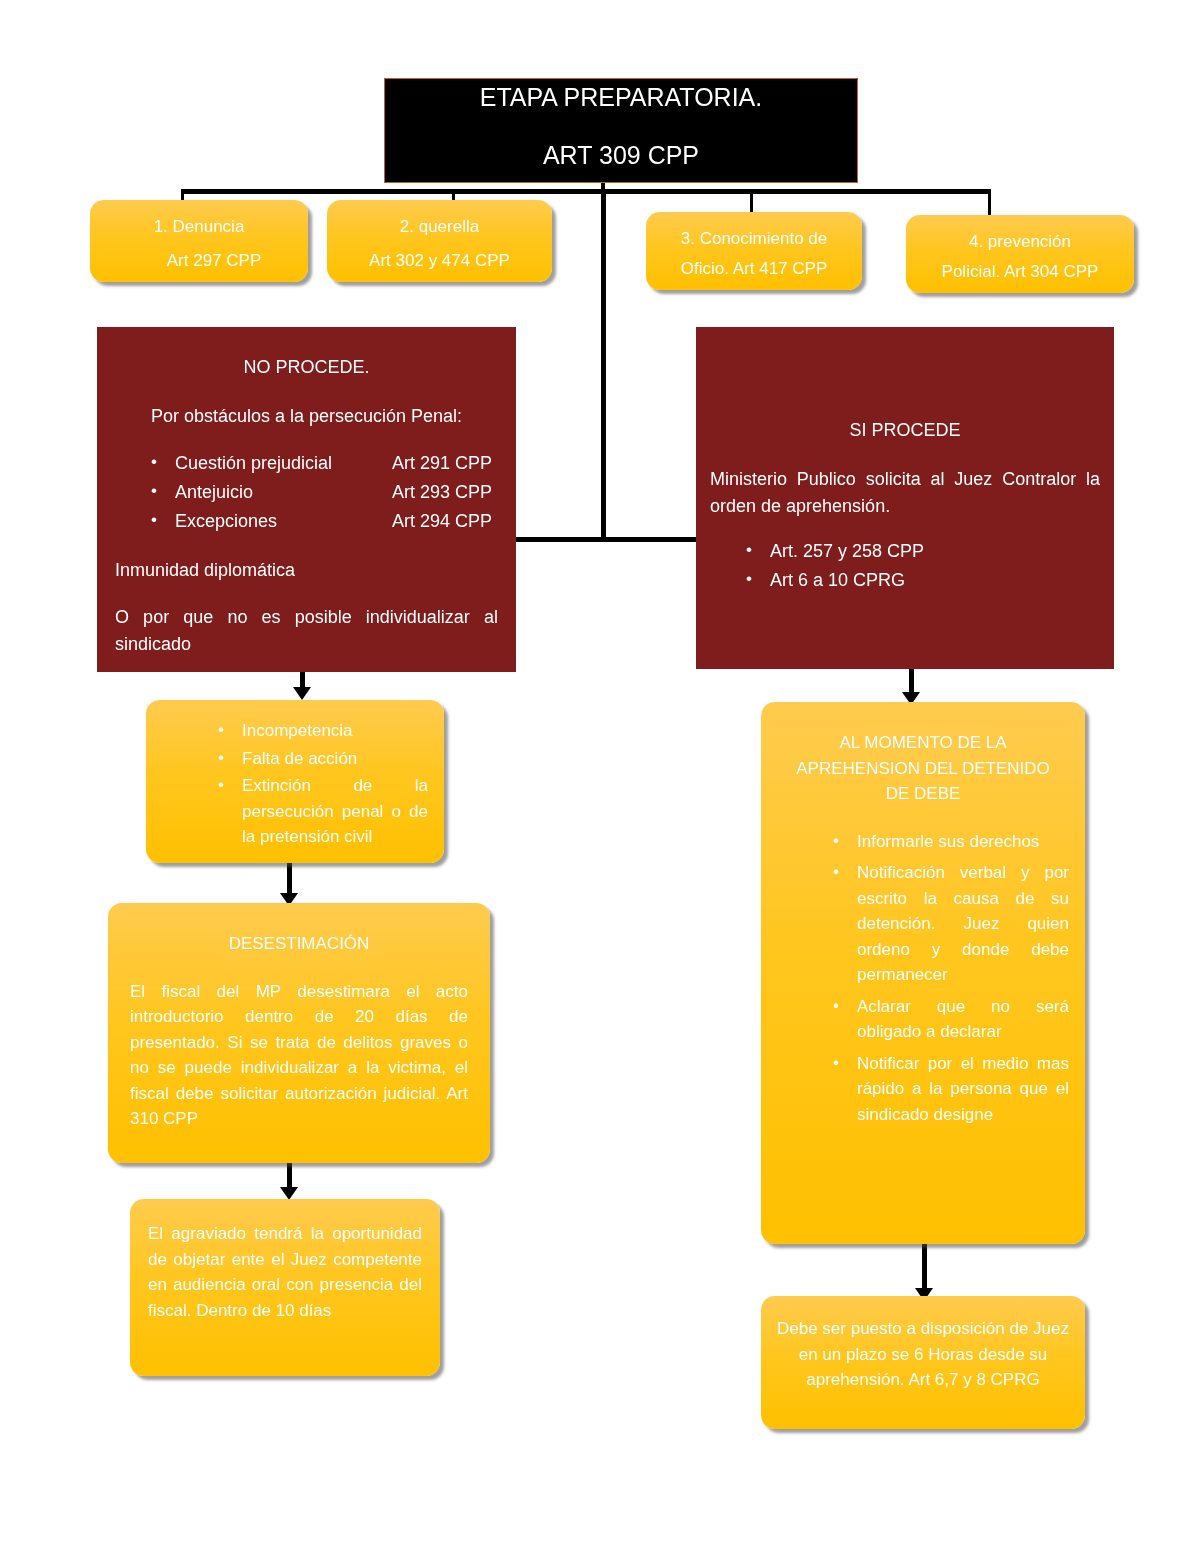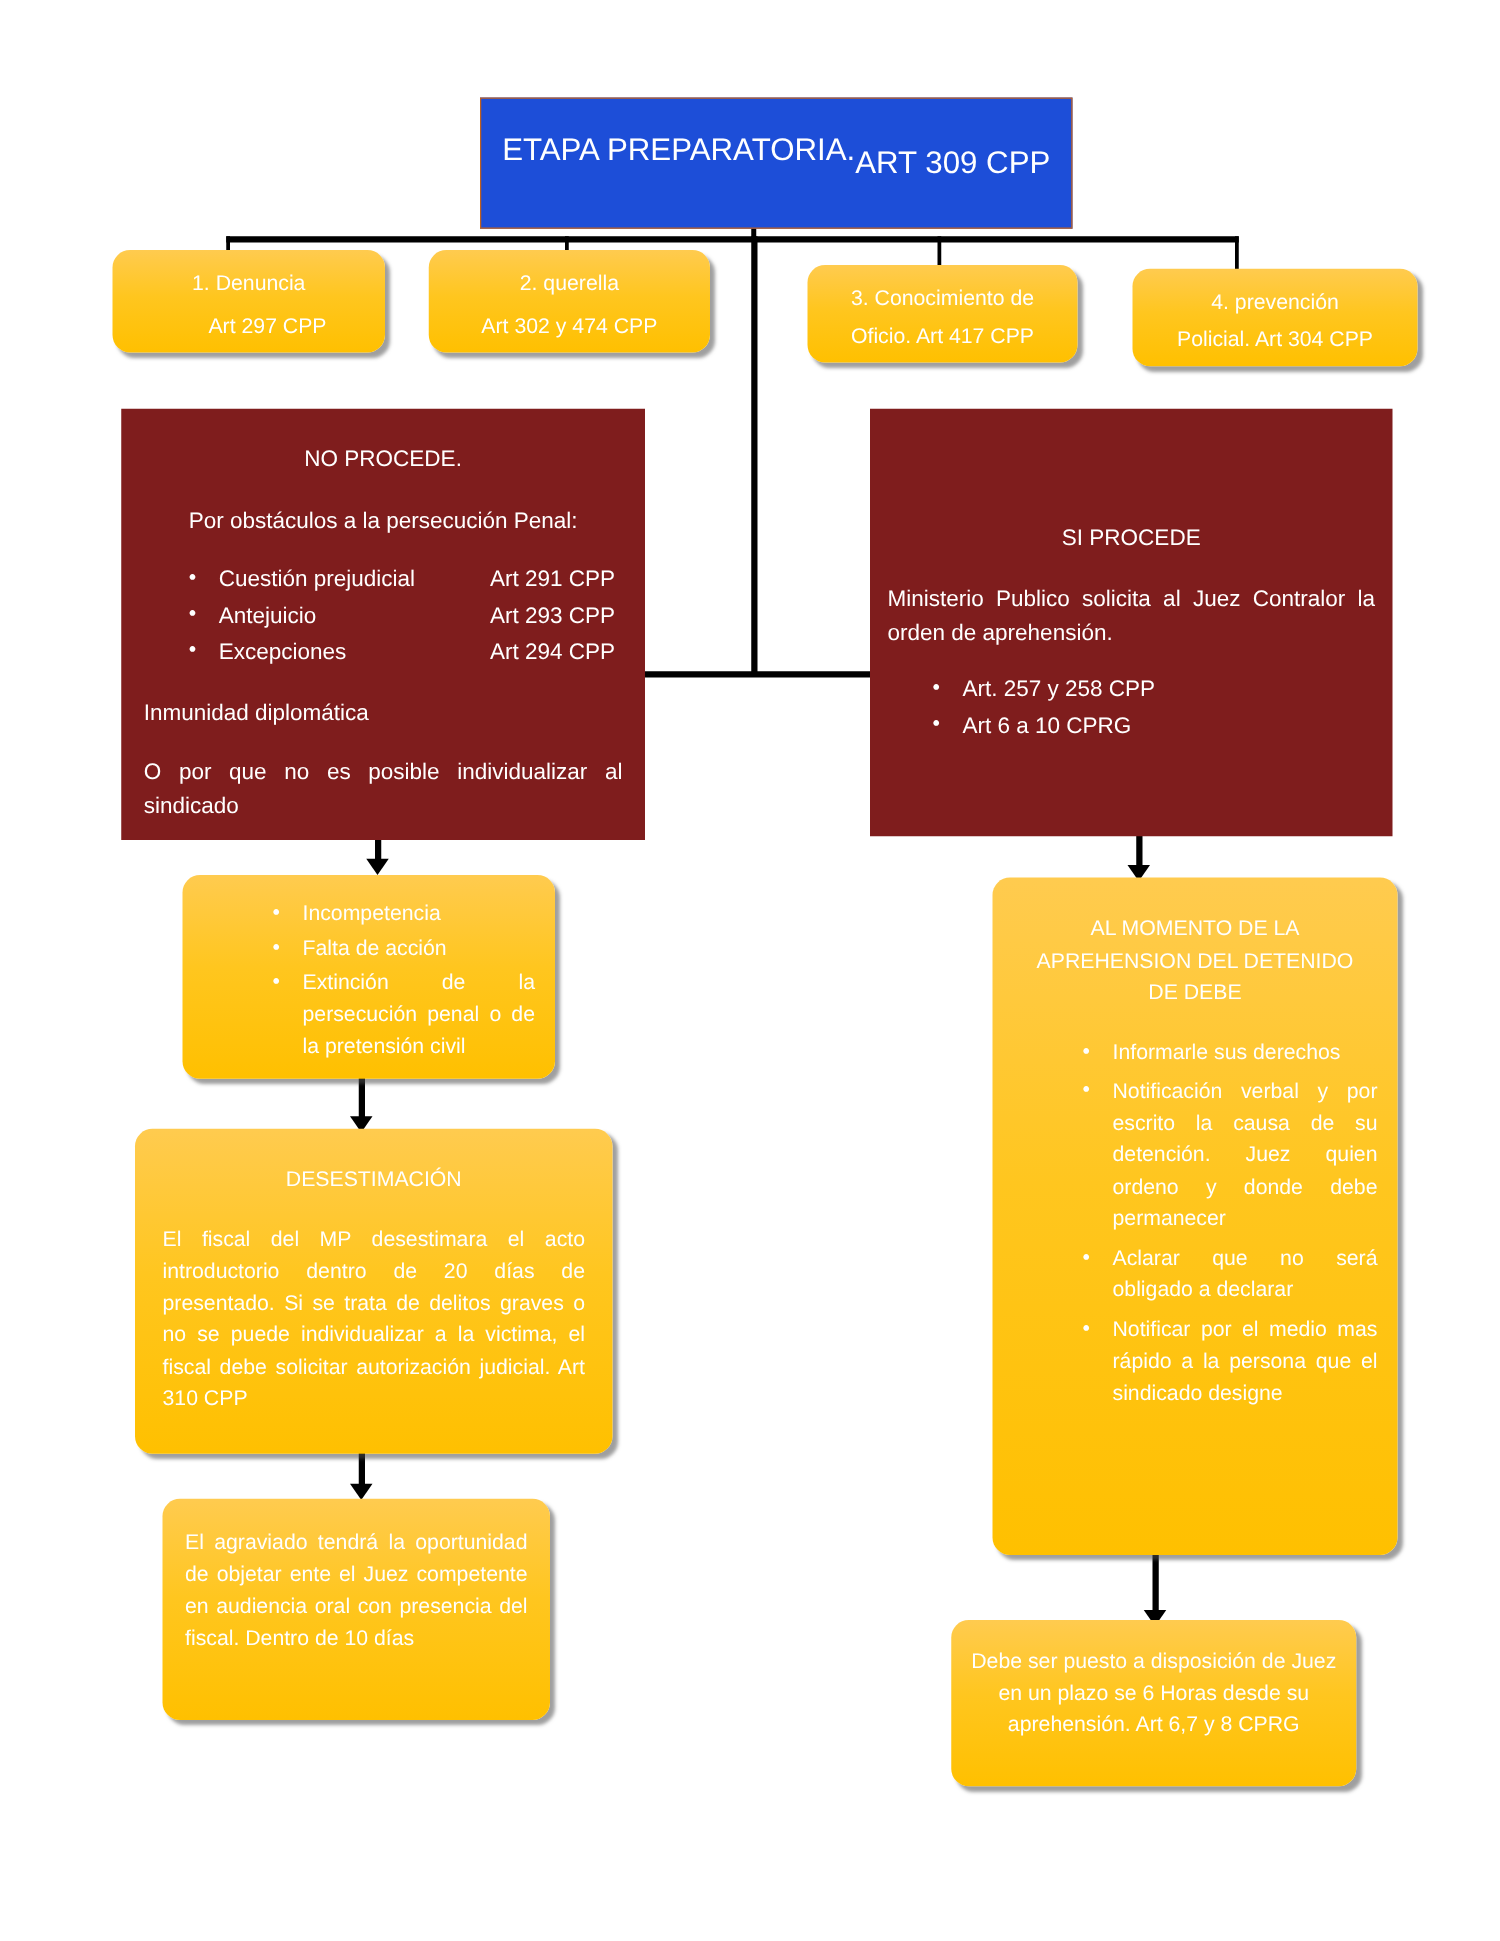--- a/index.html
+++ b/index.html
@@ -20,27 +20,27 @@
 
   
   .node {
     position: absolute;
     box-sizing: border-box;
     color: #ffffff;
     text-align: center;
     line-height: 1.5;
   }
   .node-title {
-    background: #1d4ed8;
+    background: #000000;
     border: 1px solid #C06020;
     font-size: 25px;
     display: flex;
-    flex-direction: row;
+    flex-direction: column;
     align-items: center;
-    justify-content: center;
+    justify-content: flex-start;
   }
   .node-title .line { display:block; }
   .node-title .line.l1 { margin-bottom: 20px; }
 
   .node-yellow {
     background: linear-gradient(to bottom, #FFCB4F 0%, #FFC61F 45%, #FFC000 100%);
     border-radius: 14px;
     box-shadow: 4px 4px 3px rgba(80,80,80,0.55);
     font-size: 17px;
   }
@@ -136,21 +136,21 @@
   <div class="node node-title" style="left:384px; top:78px; width:474px; height:105px;">
     <span class="line l1">ETAPA PREPARATORIA.</span>
     <span class="line l2">ART 309 CPP</span>
   </div>
 
   <div class="node node-yellow" style="left:90px; top:200px; width:218px; height:82px; padding:14px 18px 0 18px;">
     <div style="text-align:center;">1.   Denuncia</div>
     <div style="text-align:center; margin-top:8px; padding-left:30px;">Art 297 CPP</div>
   </div>
 
-  <div class="node node-yellow" style="left:343px; top:200px; width:225px; height:82px; padding:14px 14px 16px 14px;">
+  <div class="node node-yellow" style="left:327px; top:200px; width:225px; height:82px; padding:14px 14px 16px 14px;">
     <div>2. querella</div>
     <div style="margin-top:8px;">Art 302 y 474 CPP</div>
   </div>
 
   <div class="node node-yellow" style="left:646px; top:212px; width:216px; height:78px; padding:14px 10px 0 10px;">
     <div>3. Conocimiento de</div>
     <div style="margin-top:4px;">Oficio. Art 417 CPP</div>
   </div>
 
   <div class="node node-yellow" style="left:906px; top:215px; width:228px; height:78px; padding:14px 10px 0 10px;">
@@ -198,21 +198,21 @@
 
   <div class="node node-yellow" style="left:108px; top:903px; width:382px; height:260px; padding:28px 22px 0 22px; text-align:left;">
     <div class="hdr" style="margin-bottom:22px;">DESESTIMACIÓN</div>
     <p class="blk last just">El fiscal del MP desestimara el acto introductorio dentro de 20 días de presentado. Si se trata de delitos graves o no se puede individualizar a la victima, el fiscal debe solicitar autorización judicial. Art 310 CPP</p>
   </div>
 
   <div class="node node-yellow" style="left:130px; top:1199px; width:310px; height:177px; padding:22px 18px 0 18px; text-align:left;">
     <p class="blk last just">El agraviado tendrá la oportunidad de objetar ente el Juez competente en audiencia oral con presencia del fiscal. Dentro de 10 días</p>
   </div>
 
-  <div class="node node-yellow" style="left:794px; top:702px; width:324px; height:542px; padding:28px 16px 0 16px; text-align:left;">
+  <div class="node node-yellow" style="left:761px; top:702px; width:324px; height:542px; padding:28px 16px 0 16px; text-align:left;">
     <div class="hdr">AL MOMENTO DE LA</div>
     <div class="hdr">APREHENSION DEL DETENIDO</div>
     <div class="hdr" style="margin-bottom:22px;">DE DEBE</div>
     <ul class="bul" style="margin-left:54px;">
       <li style="margin-bottom:6px;">Informarle sus derechos</li>
       <li style="margin-bottom:6px;">Notificación verbal y por escrito la causa de su detención. Juez quien ordeno y donde debe permanecer</li>
       <li style="margin-bottom:6px;">Aclarar que no será obligado a declarar</li>
       <li>Notificar por el medio mas rápido a la persona que el sindicado designe</li>
     </ul>
   </div>

